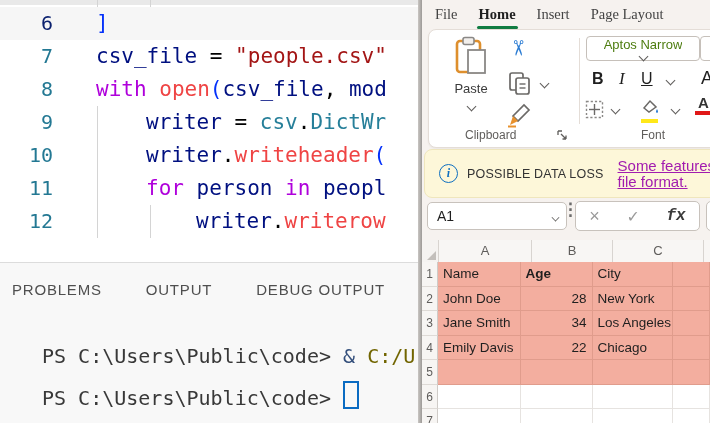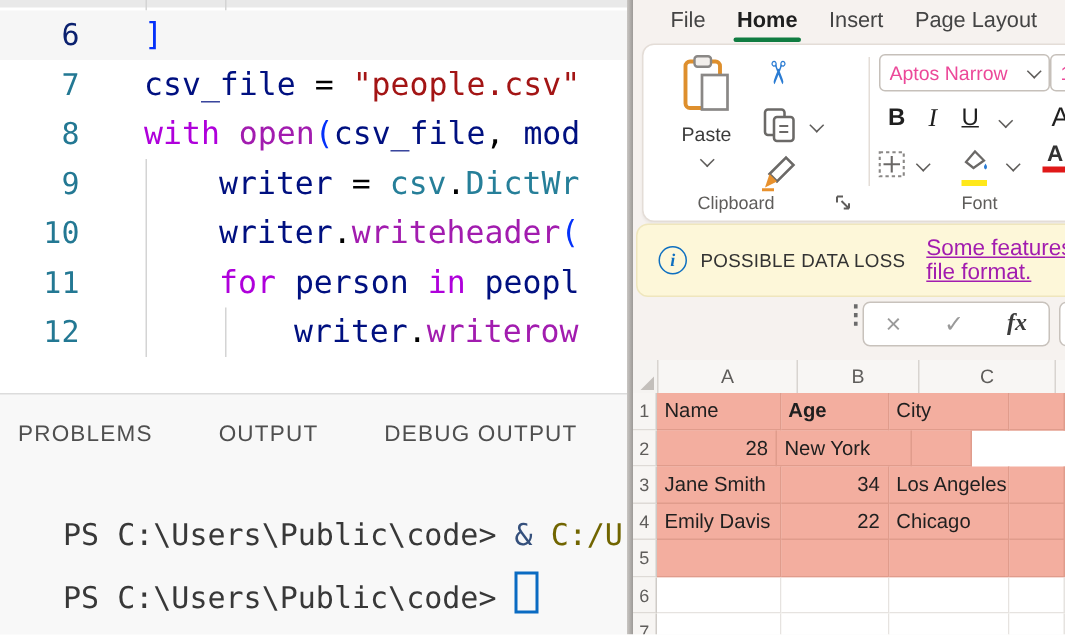--- a/index.html
+++ b/index.html
@@ -11,40 +11,40 @@
   .editor{position:absolute;left:0;top:0;width:418px;height:262px;background:#fff;overflow:hidden;}
   .editor-topstrip{position:absolute;left:0;top:0;width:418px;height:5px;background:#e9e9e9;}
   .guide{position:absolute;width:1px;background:#d4d4d4;}
   .lines{position:absolute;top:7px;left:0;right:0;}
   .code-line{height:33px;line-height:33px;white-space:nowrap;
              font-family:"DejaVu Sans Mono","Liberation Mono",monospace;font-size:21px;}
   .code-line.active{background:#f6f6f6;}
   .gutter{display:inline-block;width:53px;text-align:right;color:#237893;vertical-align:top;font-size:20px;}
   .code-line.active .gutter{color:#0b216f;}
   .code{display:inline-block;margin-left:43px;vertical-align:top;}
-  .tk-kw{color:#AF00DB}.tk-var{color:#001080}.tk-fn{color:#a21caf}
+  .tk-kw{color:#AF00DB}.tk-var{color:#001080}.tk-fn{color:#ef4444}
   .tk-cls{color:#267F99}.tk-str{color:#A31515}.tk-op{color:#000}.tk-bracket{color:#0431FA}
 
   .panel{position:absolute;left:0;top:262px;width:418px;height:161px;background:#f8f8f8;border-top:1px solid #dcdcdc;}
   .panel-tabs{position:absolute;top:18px;left:12px;display:flex;gap:44px;white-space:nowrap;}
   .panel-tab{font-size:15px;letter-spacing:.8px;color:#4f4f4f;cursor:pointer;}
   .term{position:absolute;top:72px;left:10px;right:0;font-family:"DejaVu Sans Mono","Liberation Mono",monospace;
         font-size:20px;white-space:nowrap;}
   .term-line{height:42px;line-height:42px;margin-left:32px;}
   .tm-plain{color:#383838}.tm-amp{color:#35507C}.tm-path{color:#716500}
   .term-cursor{display:inline-block;width:12px;height:24px;border:2px solid #0a6bc2;vertical-align:-4px;}
 
   
   .win-divider{position:absolute;left:418px;top:0;width:4px;height:423px;
                background:linear-gradient(to right,#c9c6c3,#9d9a97);}
 
   
   .excel{position:absolute;left:422px;top:0;width:288px;height:423px;background:#f6f2ef;}
   .xl-tabs{position:absolute;top:0;left:0;right:0;height:28px;display:flex;align-items:center;
-           padding-left:23px;gap:17px;white-space:nowrap;}
+           padding-left:11px;gap:17px;white-space:nowrap;font-family:Liberation Serif, serif;}
   .xl-tab{font-size:14.5px;color:#444;position:relative;padding:4px 2px;cursor:pointer;}
   .xl-tab.active{color:#1f1f1f;font-weight:700;}
   .xl-tab.active .tab-underline{position:absolute;left:0;right:0;bottom:-2px;height:3px;
            background:#107C41;border-radius:2px;}
 
   .ribbon-card{position:absolute;left:6px;top:29px;width:300px;height:117px;background:#fff;
                border:1px solid #e4ddd7;border-radius:8px;box-shadow:0 1px 2px rgba(0,0,0,.05);}
   .grp-label{position:absolute;font-size:12px;color:#5f5d5b;}
   .v-sep{position:absolute;top:8px;height:86px;width:1px;background:#e4ddd7;}
 
@@ -52,21 +52,21 @@
   .paste-lbl{font-size:13px;color:#3b3b3b;margin-top:1px;}
   .chv{display:inline-block;width:6px;height:6px;border-right:1.6px solid #5f5d5b;
        border-bottom:1.6px solid #5f5d5b;transform:rotate(45deg);}
   .scissors{position:absolute;left:80px;top:6px;font-size:21px;color:#2B7CD3;transform:rotate(90deg);cursor:pointer;}
   .copy-ic{position:absolute;left:78px;top:40px;cursor:pointer;}
   .copy-chv{position:absolute;left:112px;top:50px;}
   .painter{position:absolute;left:74px;top:70px;cursor:pointer;}
   .launcher{position:absolute;left:128px;top:100px;cursor:pointer;}
 
   .combo{position:absolute;background:#fff;border:1px solid #c6c0ba;border-radius:4px;
-         font-size:13px;color:#ec4899;display:flex;align-items:center;padding:0 6px;cursor:pointer;}
+         font-size:13px;color:#4d7c0f;display:flex;align-items:center;padding:0 6px;cursor:pointer;flex-direction:column;}
   .fmt-b{font-weight:700;font-size:16px;color:#1f1f1f;}
   .fmt-i{font-style:italic;font-family:"Liberation Serif",serif;font-size:17px;color:#1f1f1f;}
   .fmt-u{text-decoration:underline;font-size:16px;color:#1f1f1f;}
   .fontcolor-a{font-size:15px;font-weight:600;color:#333;line-height:14px;text-align:center;}
   .redbar{width:17px;height:4px;background:#E01818;margin-top:1px;}
   .yellowbar{width:17px;height:4px;background:#FFE81A;margin-top:1px;}
 
   .warning{position:absolute;left:2px;top:149px;width:300px;height:47px;background:#FDF7D9;
            border:1px solid #efe6bd;border-radius:8px;display:flex;align-items:center;}
   .info-ic{width:17px;height:17px;border:1.6px solid #0E6FC0;border-radius:50%;color:#0E6FC0;
@@ -80,21 +80,21 @@
   .name-box{position:absolute;left:5px;top:6px;width:129px;height:26px;background:#fff;
             border:1px solid #c8c2bc;border-radius:5px;font-size:14px;color:#1f1f1f;
             display:flex;align-items:center;padding-left:9px;cursor:text;}
   .name-chv{position:absolute;right:7px;top:11px;transform:rotate(45deg) scale(.8);}
   .dots{position:absolute;left:140px;top:3px;font-size:17px;color:#6b6b6b;font-weight:700;}
   .fx-group{position:absolute;left:153px;top:5px;width:123px;height:28px;background:#fff;
             border:1px solid #c8c2bc;border-radius:5px;display:flex;align-items:center;
             justify-content:space-around;}
   .fx-x{font-size:18px;color:#9a9a9a;cursor:pointer;}
   .fx-check{font-size:16px;color:#9a9a9a;cursor:pointer;}
-  .fx-fx{font-family:Liberation Serif, serif;font-style:italic;font-weight:700;font-size:16px;color:#3b3b3b;cursor:pointer;}
+  .fx-fx{font-family:Liberation Mono, monospace;font-style:italic;font-weight:700;font-size:16px;color:#3b3b3b;cursor:pointer;}
   .formula-box{position:absolute;left:284px;top:5px;width:60px;height:28px;background:#fff;
                border:1px solid #c8c2bc;border-radius:5px 0 0 5px;font-size:14px;color:#1f1f1f;
                display:flex;align-items:center;padding-left:8px;overflow:hidden;cursor:text;}
 
   .sheet{position:absolute;left:0;top:240px;width:288px;height:183px;background:#fff;overflow:hidden;}
   .col-hdr-row{position:absolute;top:0;left:0;height:22px;display:flex;background:#f8f6f4;
                border-bottom:1px solid #cfcbc7;}
   .corner-cell{width:16px;height:22px;position:relative;border-right:1px solid #d8d4d0;background:#f5f3f1;}
   .corner-tri{position:absolute;right:2px;bottom:2px;width:0;height:0;
               border-left:9px solid transparent;border-bottom:9px solid #c3bfbb;}
@@ -226,20 +226,24 @@
   <div class="warning">
     <div class="info-ic">i</div>
     <div class="warn-title">POSSIBLE DATA LOSS</div>
     <div class="warn-link">
       <div>Some features</div>
       <div>file format.</div>
     </div>
   </div>
 
   <div class="fx-row">
+    <div class="name-box">
+      <span>A1</span>
+      <span class="chv name-chv"></span>
+    </div>
     <span class="dots">⋮</span>
     <div class="fx-group">
       <span class="fx-x">×</span>
       <span class="fx-check">✓</span>
       <span class="fx-fx">fx</span>
     </div>
     <div class="formula-box">
       
     </div>
   </div>
@@ -257,20 +261,21 @@
     <div class="rows" id="sheet-rows">
         <div class="sheet-row">
           <div class="row-hdr">1</div>
           <div class="cell hl" style="width: 92px;">Name</div>
           <div class="cell hl" style="width: 80px; font-weight: bold;">Age</div>
           <div class="cell hl" style="width: 90px;">City</div>
           <div class="cell hl" style="width: 40px;"></div>
         </div>
         <div class="sheet-row">
           <div class="row-hdr">2</div>
+          <div class="cell hl" style="width: 92px;">John Doe</div>
           <div class="cell hl num" style="width: 80px;">28</div>
           <div class="cell hl" style="width: 90px;">New York</div>
           <div class="cell hl" style="width: 40px;"></div>
         </div>
         <div class="sheet-row">
           <div class="row-hdr">3</div>
           <div class="cell hl" style="width: 92px;">Jane Smith</div>
           <div class="cell hl num" style="width: 80px;">34</div>
           <div class="cell hl" style="width: 90px;">Los Angeles</div>
           <div class="cell hl" style="width: 40px;"></div>

